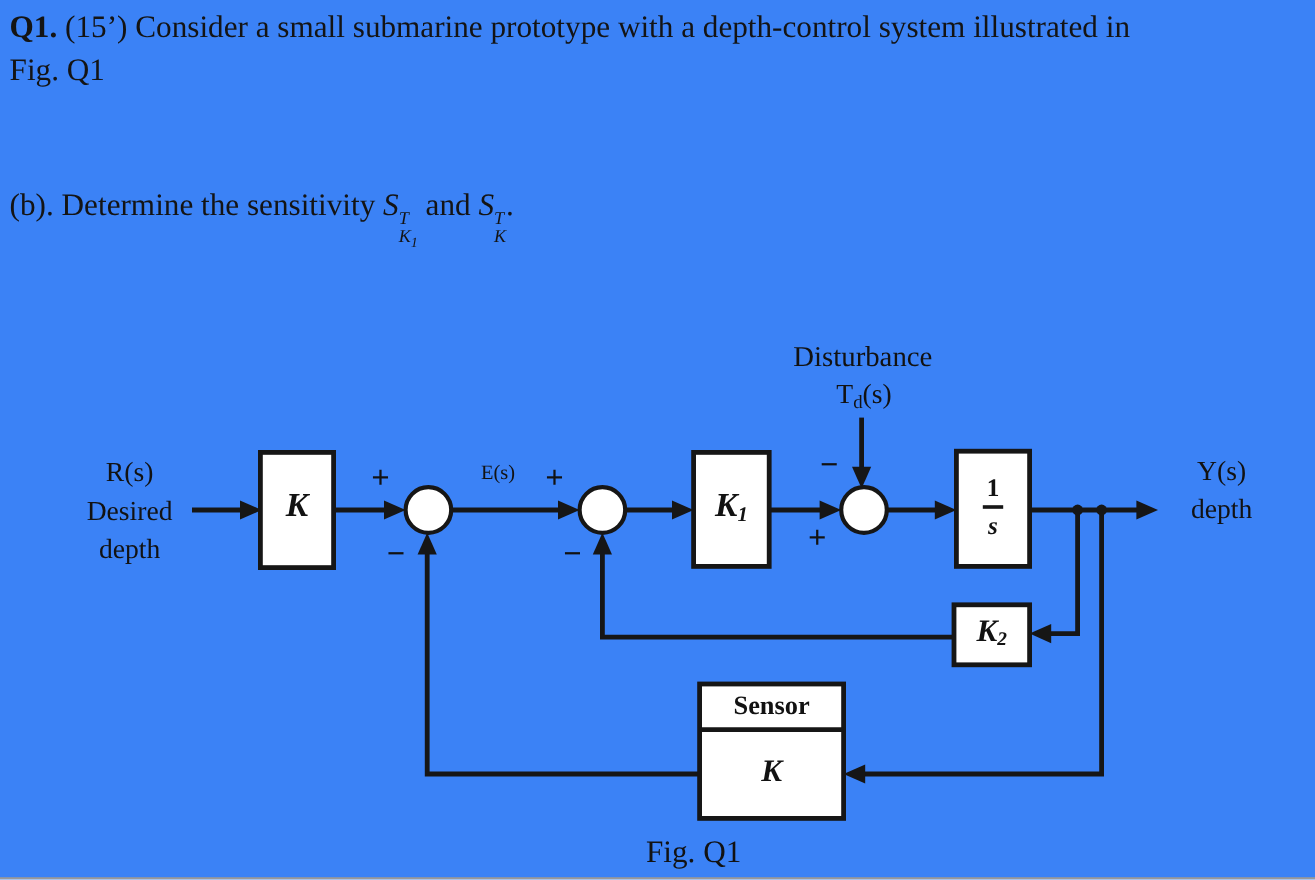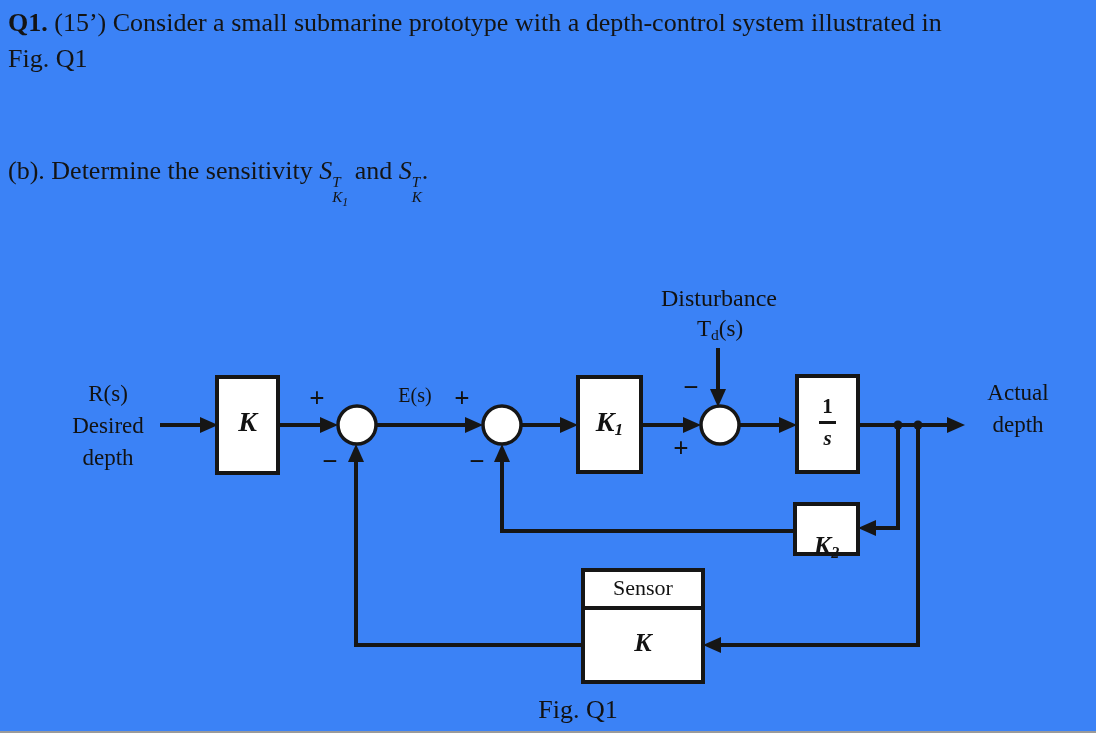--- a/index.html
+++ b/index.html
@@ -100,45 +100,45 @@
     </g>
   </svg>
 
   <div class="dlbl io" style="left:38px; top:378px; width:140px;">
     <div class="it">R(s)</div>
     <div>Desired</div>
     <div>depth</div>
   </div>
 
   <div class="dlbl io" style="left:963px; top:377px; width:110px;">
-    <div>Actual</div>
+    <div class="it">Y(s)</div>
     <div>depth</div>
   </div>
 
   <div class="dlbl" style="left:649px; top:285px; width:140px; font-size:24px;">Disturbance</div>
   <div class="dlbl it" style="left:660px; top:316px; width:120px; font-size:23px;"><span>T</span><sub class="tsub">d</sub><span>(s)</span></div>
 
-  <div class="dlbl it" style="left:380px; top:384px; width:70px; font-size:20px;">E(s)</div>
+  <div class="dlbl it" style="left:380px; top:384px; width:70px; font-size:17px;">E(s)</div>
 
   <div class="dlbl sign" style="left:302px; top:383px;">+</div>
   <div class="dlbl sign" style="left:315px; top:446px;">−</div>
   <div class="dlbl sign" style="left:447px; top:383px;">+</div>
   <div class="dlbl sign" style="left:462px; top:446px;">−</div>
   <div class="dlbl sign" style="left:676px; top:372px;">−</div>
   <div class="dlbl sign" style="left:666px; top:433px;">+</div>
 
   <div class="dlbl blk" style="left:217px; top:407px; width:61px;">K</div>
   <div class="dlbl blk" style="left:578px; top:407px; width:63px;"><span>K</span><sub>1</sub></div>
   <div class="dlbl" style="left:797px; top:396px; width:61px; display:flex; justify-content:center;">
     <span class="frac">
         <span class="num">1</span>
         <span class="bar"></span>
         <span class="den">s</span>
       </span>
   </div>
-  <div class="dlbl blk" style="left:795px; top:512px; width:63px; font-size:26px;margin-top:20px;"><span>K</span><sub>2</sub></div>
-  <div class="dlbl" style="left:583px; top:575px; width:120px; font-size:22px; font-weight:400;">Sensor</div>
+  <div class="dlbl blk" style="left:795px; top:512px; width:63px; font-size:26px;"><span>K</span><sub>2</sub></div>
+  <div class="dlbl" style="left:583px; top:575px; width:120px; font-size:22px; font-weight:700;">Sensor</div>
   <div class="dlbl blk" style="left:583px; top:629px; width:120px; font-size:26px;">K</div>
 
   <div class="dlbl" style="left:503px; top:695px; width:150px; font-size:26px;">Fig. Q1</div>
 
   <div class="bottom-edge"></div>
 </div>
 
 </body></html>

